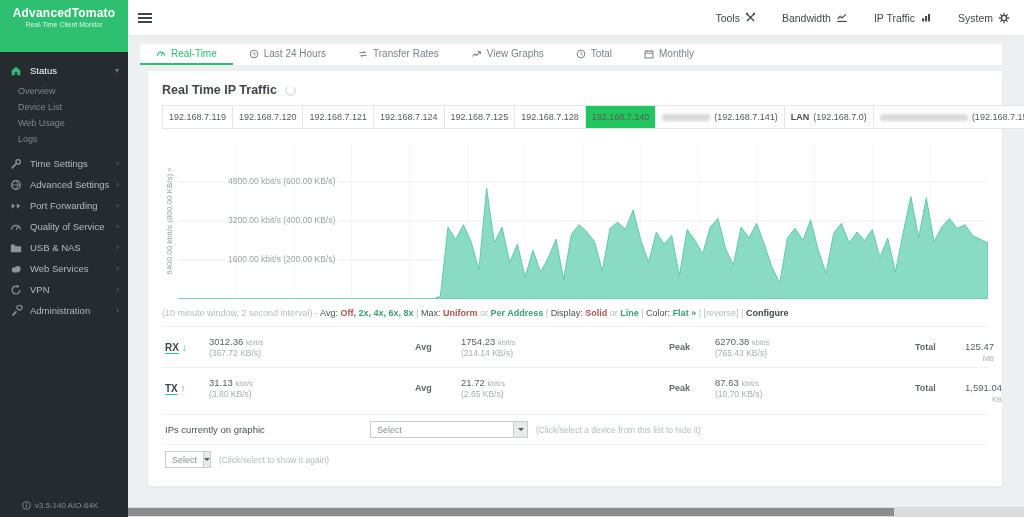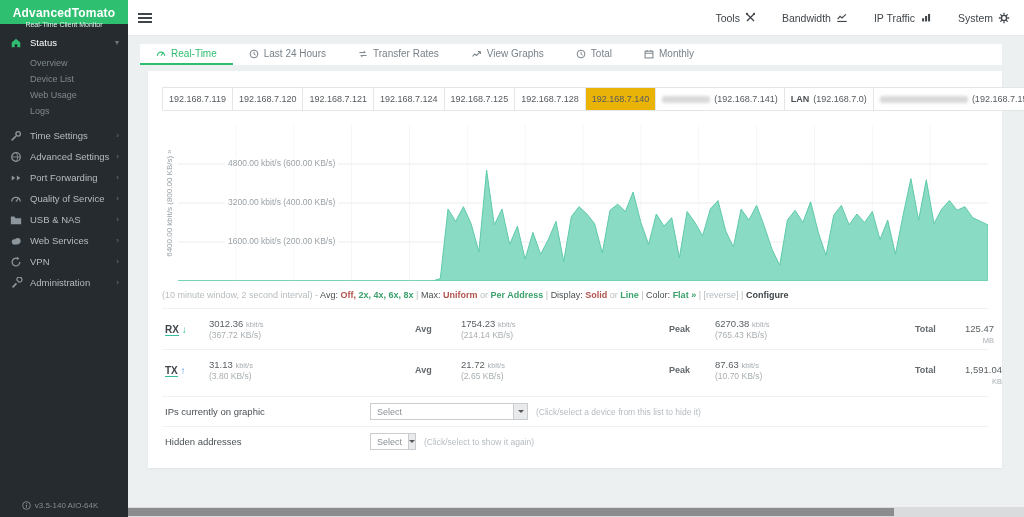--- a/index.html
+++ b/index.html
@@ -2,32 +2,32 @@
 <html><head>
 <meta charset="utf-8">
 <style>
   * { margin:0; padding:0; box-sizing:border-box; }
   html,body { width:1024px; height:517px; overflow:hidden; background:#edf0f1;
               font-family:"Liberation Sans", sans-serif; }
   body { position:relative; }
 
   
   .sidebar { position:absolute; left:0; top:0; width:128px; height:517px; background:#262b2f; z-index:5; }
-  .logo { height:24px; background:#2ebf70; color:#fff; text-align:center; padding-top:6px; cursor:pointer; }
+  .logo { height:52px; background:#2ebf70; color:#fff; text-align:center; padding-top:6px; cursor:pointer; }
   .logo .t { font-size:12px; font-weight:bold; letter-spacing:.2px; }
   .logo .s { font-size:7px; color:#d8f4e5; margin-top:1px; }
   .nav { padding-top:8px; }
   .nav-item { display:flex; align-items:center; height:21px; padding:0 9px; color:#b4bcc1;
               font-size:9.5px; cursor:pointer; }
   .nav-item .ni { width:14px; height:12px; margin-right:7px; color:#8d969c; flex:0 0 auto; }
   .nav-item.active { color:#fff; }
   .nav-item.active .ni { color:#2ebf70; }
   .nav-item .lbl { flex:1 1 auto; white-space:nowrap; }
   .nav-item .chev { color:#6f787e; font-size:8px; }
-  .submenu { padding:2px 0 6px 30px; }
+  .submenu { padding:2px 0 6px 18px; }
   .submenu .sub { font-size:9px; color:#7e8890; line-height:16px; cursor:pointer; white-space:nowrap; }
   .version { position:absolute; bottom:7px; left:0; width:120px; text-align:center;
              color:#848d93; font-size:8px; display:flex; align-items:flex-end; justify-content:center; gap:4px; }
 
   
   .main { position:absolute; left:128px; top:0; right:0; bottom:0; }
   .topbar { height:36px; background:#fff; border-bottom:1px solid #e7e9ea; display:flex; align-items:center; }
   .burger { width:14px; margin-left:10px; cursor:pointer; }
   .burger div { height:2px; background:#3f4549; margin:2px 0; }
   .toplinks { margin-left:auto; display:flex; align-items:center; gap:26px; padding-right:14px; }
@@ -47,21 +47,21 @@
           padding:10px 14px 12px 14px; overflow:visible; }
   .card-title-row { display:flex; align-items:center; gap:8px; height:18px; }
   .card-title { font-size:12.5px; font-weight:bold; color:#40464b; }
   .spinner { width:11px; height:11px; border-radius:50%; border:2px solid #e2e7e8; border-top-color:#fbfcfc; }
 
   .ipstrip { display:flex; margin-top:6px; height:24px; width:1050px; }
   .iptab { display:flex; align-items:center; justify-content:center; gap:4px; border:1px solid #e3e6e8;
            margin-left:-1px; padding:0 6px; font-size:9px; color:#555a5e; background:#fff;
            white-space:nowrap; cursor:pointer; }
   .iptab:first-child { margin-left:0; }
-  .iptab.active { background:#eab308;text-align:right; }
+  .iptab.active { background:#22c55e;text-align:right; }
   .iptab .redact { display:inline-block; height:7px; background:#d9d9d9; border-radius:2px; filter:blur(1.5px); }
   .iptab b { font-weight:bold; color:#4a4f53; }
 
   
   .chartwrap { position:relative; margin:14px 0 0 16px; width:810px; height:156px;
                border-bottom:1px solid #c2ead9; }
   .chartwrap svg { position:absolute; left:0; top:0; }
   .gridlabel { position:absolute; left:47px; font-size:8.5px; color:#9aa1a6; background:#fff;
                padding:0 3px; z-index:2; }
   .gl0 { top:33px; } .gl1 { top:72px; } .gl2 { top:111px; }
@@ -282,20 +282,24 @@
     <div class="tab">
       <svg width="10" height="10" viewBox="0 0 14 14">
           <rect x="1.5" y="3" width="11" height="9.5" stroke="currentColor" fill="none" stroke-width="1.4"></rect>
           <path d="M1.5 6h11M4.5 1.5V4M9.5 1.5V4" stroke="currentColor" stroke-width="1.3"></path>
         </svg>
       <span>Monthly</span>
     </div>
   </div>
 
   <div class="card">
+    <div class="card-title-row">
+      <span class="card-title">Real Time IP Traffic</span>
+      <span class="spinner"></span>
+    </div>
 
     <div class="ipstrip">
       <div class="iptab">
           <span>192.168.7.119</span>
         </div>
       <div class="iptab">
           <span>192.168.7.120</span>
         </div>
       <div class="iptab">
           <span>192.168.7.121</span>
@@ -425,21 +429,20 @@
 
     <div class="ctrlrow" style="margin-top:6px">
       <span class="clbl">IPs currently on graphic</span>
       <div class="selectbox sel-wide">
         <span class="sv">Select</span>
         <span class="ab"></span>
       </div>
       <span class="hint">(Click/select a device from this list to hide it)</span>
     </div>
     <div class="ctrlrow">
-      <span class="clbl">Hidden addresses</span>
       <div class="selectbox sel-narrow">
         <span class="sv">Select</span>
         <span class="ab"></span>
       </div>
       <span class="hint">(Click/select to show it again)</span>
     </div>
   </div>
 
   <div class="hscroll">
     <div class="hthumb"></div>

